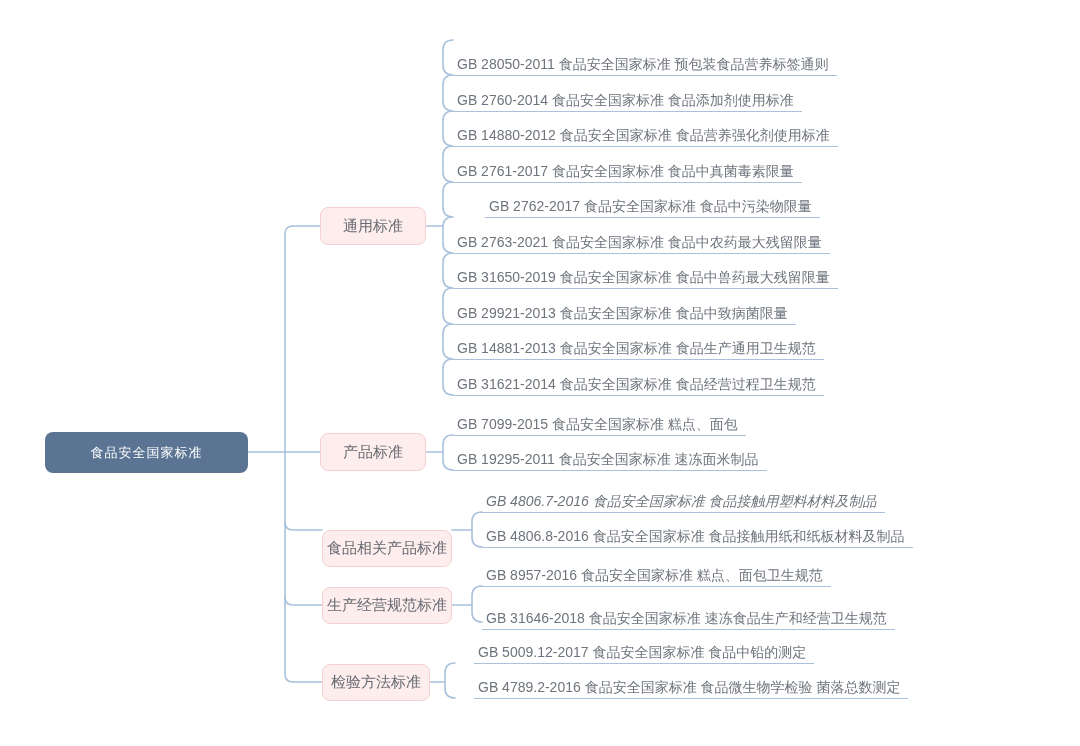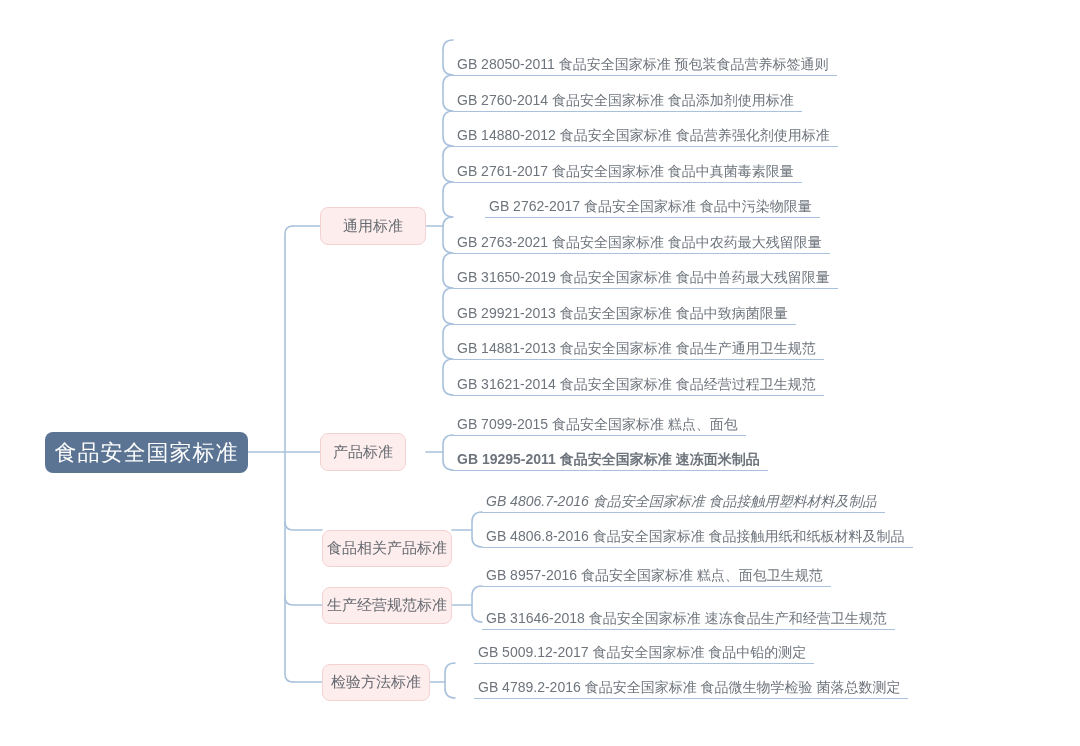--- a/index.html
+++ b/index.html
@@ -9,53 +9,53 @@
     background:#ffffff;
     font-family:"Liberation Sans","DejaVu Sans",sans-serif;
     overflow:hidden;
   }
   svg.connectors{position:absolute;left:0;top:0;width:1080px;height:746px;}
   svg.connectors path{fill:none;stroke:#a9c1dc;stroke-width:1.6;stroke-linecap:round;}
 
   .root-node{
     position:absolute;left:45px;top:432px;width:203px;height:41px;
     background:#5b7493;border-radius:8px;
-    color:#ffffff;font-size:22px;letter-spacing:1px;
+    color:#ffffff;font-size:13px;letter-spacing:1px;
     display:flex;align-items:center;justify-content:center;
     box-sizing:border-box;
   }
   .branch-node{
     position:absolute;
     background:#fdeded;border:1px solid #f3d2d1;border-radius:8px;
     color:#666b72;font-size:15px;
     display:flex;align-items:center;justify-content:center;
     box-sizing:border-box;white-space:nowrap;
   }
   .bn-1{left:320px;top:207px;width:106px;height:38px;}
-  .bn-2{left:320px;top:433px;width:86px;height:38px;}
+  .bn-2{left:320px;top:433px;width:106px;height:38px;}
   .bn-3{left:322px;top:512px;width:130px;height:37px;margin-top:18px;}
   .bn-4{left:322px;top:587px;width:130px;height:37px;}
   .bn-5{left:322px;top:664px;width:108px;height:37px;}
 
   .leaf{
     position:absolute;
     font-size:14px;line-height:18px;
     color:#6e747c;white-space:nowrap;
     padding:0 8px 2px 4px;
     border-bottom:1.6px solid #a9c1dc;
   }
   
   .g1{left:453px;}
   .g1.l1{top:20px;}  .g1.l2{top:55px;}  .g1.l3{top:91px;}
   .g1.l4{top:126px;} .g1.l5{top:162px;} .g1.l6{top:197px;margin-left:32px;}
   .g1.l7{top:233px;} .g1.l8{top:268px;} .g1.l9{top:304px;}
   .g1.l10{top:339px;}.g1.l11{top:375px;}
   
   .g2{left:453px;}
-  .g2.l1{top:415px;} .g2.l2{top:450px;font-weight:bold;}
+  .g2.l1{top:415px;} .g2.l2{top:450px;}
   
   .g3{left:482px;}
   .g3.l1{top:492px;font-style:italic;} .g3.l2{top:527px;}
   
   .g4{left:482px;}
   .g4.l1{top:566px;} .g4.l2{top:567px;margin-top:42px;}
   
   .g5{left:474px;}
   .g5.l1{top:643px;} .g5.l2{top:678px;}
 </style>

